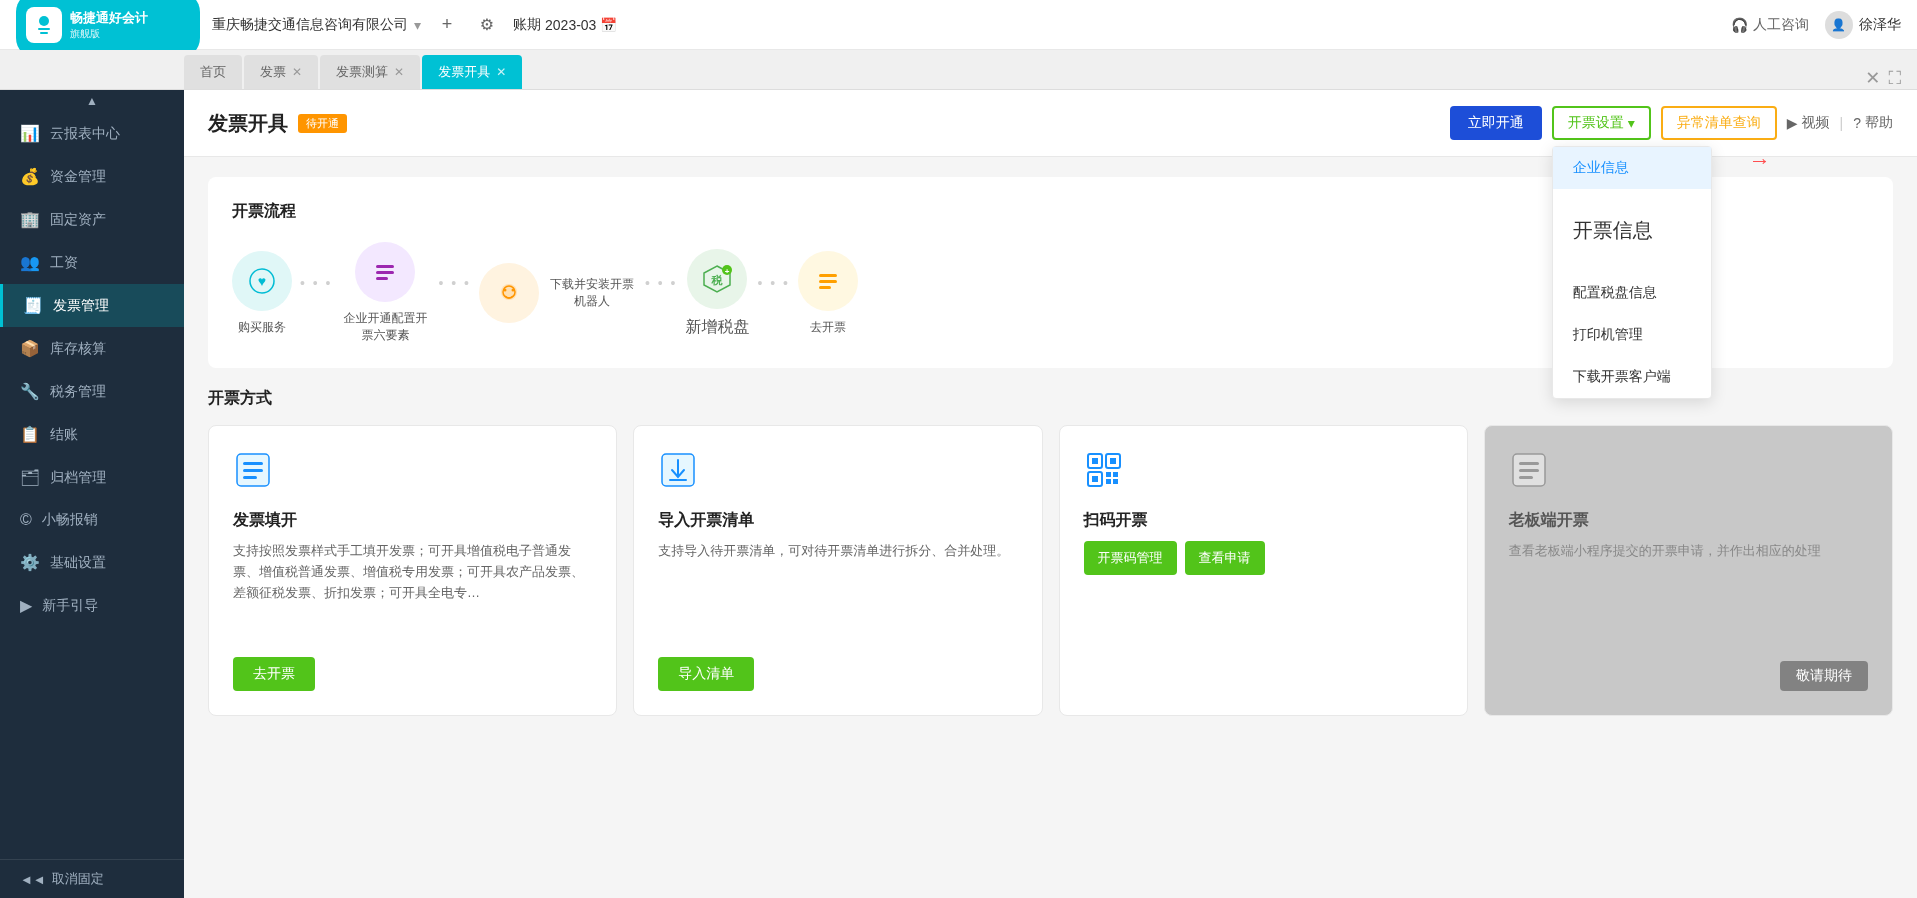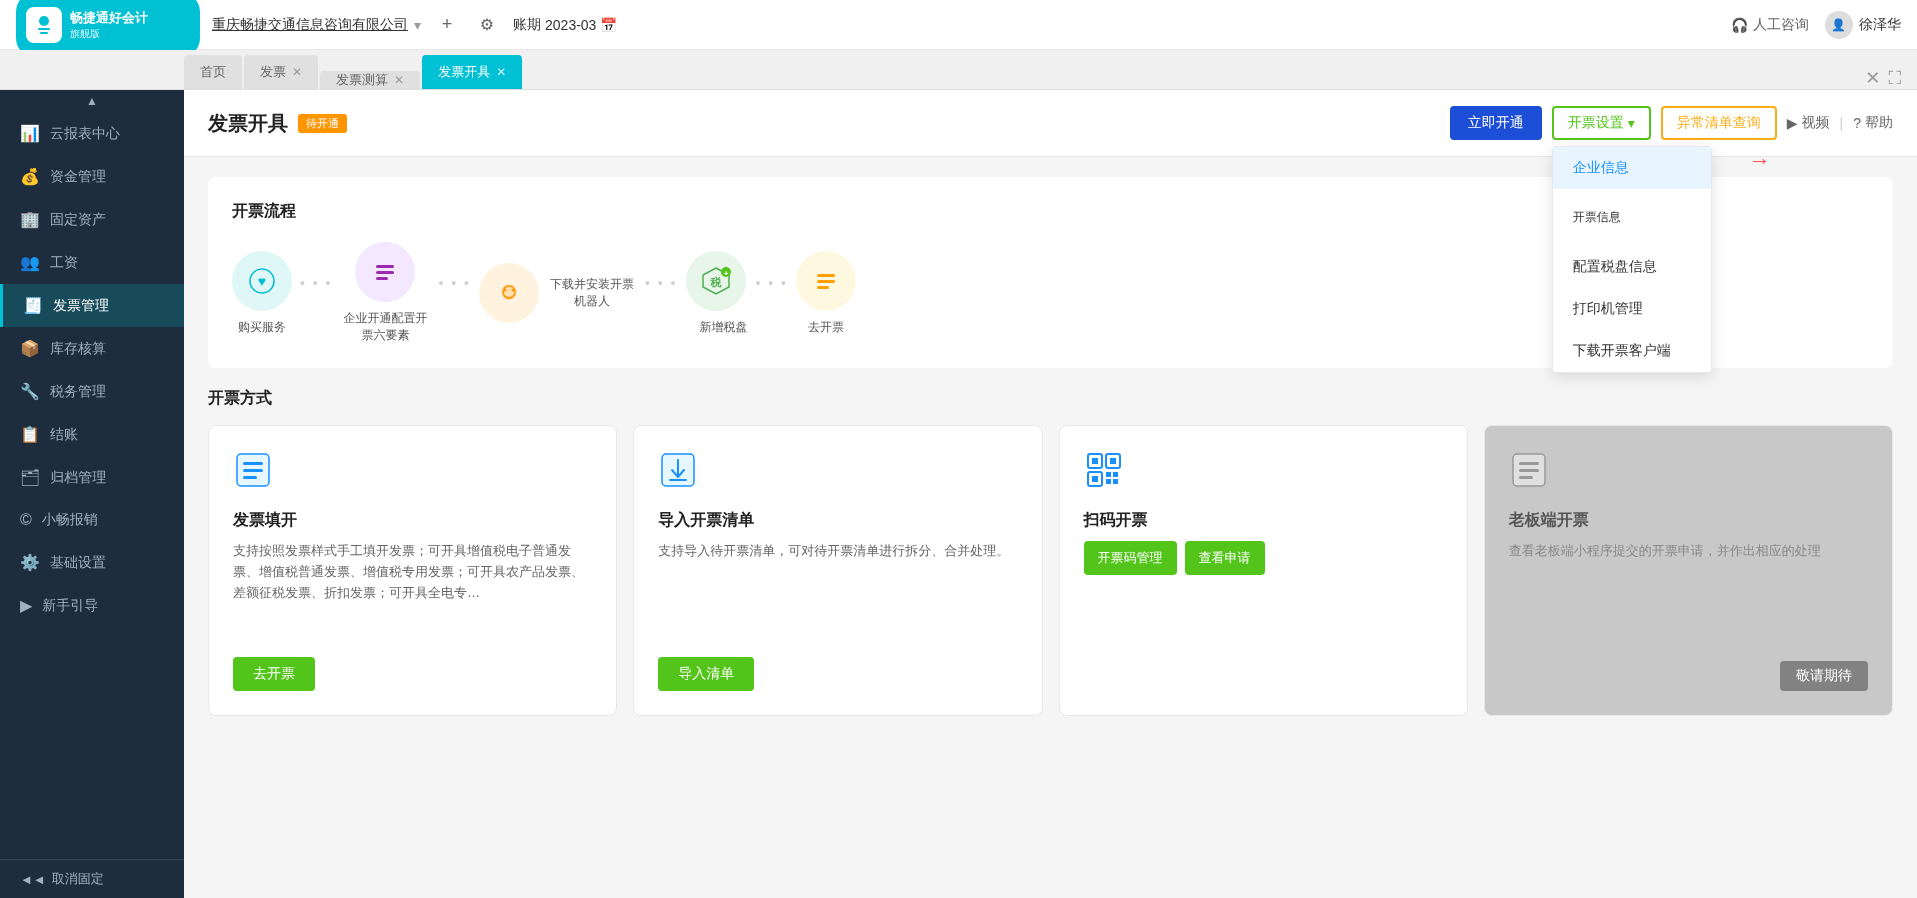--- a/index.html
+++ b/index.html
@@ -20,21 +20,21 @@
             <rect x="8" y="19" width="8" height="2" rx="1" fill="#00c1d4"></rect>
           </svg>
       </div>
       <div>
         <div style="color:#fff;font-size:13px;font-weight:bold;">畅捷通好会计</div>
         <div style="color:rgba(255,255,255,0.85);font-size:10px;">旗舰版</div>
       </div>
     </div>
 
     <div style="display:flex;align-items:center;gap:6px;cursor:pointer;">
-      <span style="font-size:14px;color:#333;text-decoration:underline;">重庆畅捷交通信息咨询有限公司</span>
+      <span style="font-size:14px;color:#333;">重庆畅捷交通信息咨询有限公司</span>
       <span style="color:#999;">▾</span>
     </div>
 
     <div style="width:28px;height:28px;display:flex;align-items:center;justify-content:center;cursor:pointer;color:#666;font-size:18px;">+</div>
 
     <div style="width:28px;height:28px;display:flex;align-items:center;justify-content:center;cursor:pointer;color:#666;font-size:16px;">⚙</div>
 
     <div style="display:flex;align-items:center;gap:4px;font-size:14px;color:#333;">
       <span>账期</span>
       <span>2023-03</span>
@@ -58,21 +58,21 @@
     <div style="width:184px;flex-shrink:0;"></div>
 
     <div style="display:flex;align-items:flex-end;flex:1;overflow:hidden;">
       <div style="height:34px;padding:0 16px;display:flex;align-items:center;gap:6px;cursor:pointer;font-size:13px;color:#666;background:#e0e0e0;border-radius:4px 4px 0 0;margin-right:2px;">
         <span>首页</span>
       </div>
       <div style="height:34px;padding:0 16px;display:flex;align-items:center;gap:6px;cursor:pointer;font-size:13px;color:#666;background:#e0e0e0;border-radius:4px 4px 0 0;margin-right:2px;">
         <span>发票</span>
         <span style="font-size:12px;color:#999;">✕</span>
       </div>
-      <div style="height:18px;padding:0 16px;display:flex;align-items:center;gap:6px;cursor:pointer;font-size:13px;color:#666;background:#e0e0e0;border-radius:4px 4px 0 0;margin-right:2px;">
+      <div style="height:34px;padding:0 16px;display:flex;align-items:center;gap:6px;cursor:pointer;font-size:13px;color:#666;background:#e0e0e0;border-radius:4px 4px 0 0;margin-right:2px;">
         <span>发票测算</span>
         <span style="font-size:12px;color:#999;">✕</span>
       </div>
       <div style="height:34px;padding:0 16px;display:flex;align-items:center;gap:6px;cursor:pointer;font-size:13px;color:#333;background:#00c1d4;border-radius:4px 4px 0 0;margin-right:2px;font-weight:500;">
         <span style="color:#fff;">发票开具</span>
         <span style="font-size:12px;color:rgba(255,255,255,0.8);">✕</span>
       </div>
 
       <div style="margin-left:auto;display:flex;align-items:center;padding:0 16px;gap:8px;">
         <button style="background:none;border:none;cursor:pointer;font-size:18px;color:#999;">✕</button>
@@ -155,21 +155,21 @@
           <div style="position:relative;">
             <button style="background:#fff;color:#52c41a;border:2px solid #52c41a;padding:6px 14px;border-radius:4px;cursor:pointer;font-size:14px;display:flex;align-items:center;gap:4px;">
               <span>开票设置</span>
               <span>▾</span>
             </button>
 
             <div style="position:absolute;top:40px;left:0;background:#fff;border:1px solid #e8e8e8;border-radius:4px;box-shadow:0 4px 16px rgba(0,0,0,0.12);z-index:200;min-width:160px;">
 
               <div style="position:absolute;top:-2px;right:-60px;color:#ff4d4f;font-size:22px;font-weight:bold;pointer-events:none;">→</div>
               <div style="padding:12px 20px;cursor:pointer;color:#1890ff;font-size:14px;background:#e8f4ff;">企业信息</div>
-              <div style="padding:20px 20px;cursor:pointer;color:#333;font-size:12px;">开票信息</div>
+              <div style="padding:28px 20px;cursor:pointer;color:#333;font-size:20px;">开票信息</div>
               <div style="padding:12px 20px;cursor:pointer;color:#333;font-size:14px;">配置税盘信息</div>
               <div style="padding:12px 20px;cursor:pointer;color:#333;font-size:14px;">打印机管理</div>
               <div style="padding:12px 20px;cursor:pointer;color:#333;font-size:14px;">下载开票客户端</div>
             </div>
           </div>
 
           <button style="background:#fff;color:#faad14;border:2px solid #faad14;padding:6px 14px;border-radius:4px;cursor:pointer;font-size:14px;">异常清单查询</button>
           <div style="display:flex;align-items:center;gap:4px;color:#666;cursor:pointer;font-size:14px;">
             <span>▶</span>
             <span>视频</span>
@@ -236,21 +236,21 @@
 
             <div style="display:flex;flex-direction:column;align-items:center;gap:8px;">
               <div style="width:60px;height:60px;border-radius:50%;background:#e8f5e9;display:flex;align-items:center;justify-content:center;">
                 <svg width="34" height="34" viewBox="0 0 34 34">
                   <polygon points="17,4 30,11 30,23 17,30 4,23 4,11" fill="#e8f5e9" stroke="#4caf50" stroke-width="1.5"></polygon>
                   <text x="17" y="22" text-anchor="middle" font-size="11" fill="#4caf50" font-weight="bold">税</text>
                   <circle cx="27" cy="8" r="5" fill="#52c41a"></circle>
                   <text x="27" y="12" text-anchor="middle" font-size="8" fill="#fff" font-weight="bold">+</text>
                 </svg>
               </div>
-              <span style="font-size:12px;color:#555;text-align:center;margin-left:14px;">新增税盘</span>
+              <span style="font-size:16px;color:#555;text-align:center;">新增税盘</span>
             </div>
 
             <div style="display:flex;align-items:center;padding:0 8px;margin-bottom:20px;">
               <span style="color:#d0d0d0;letter-spacing:2px;">• • •</span>
             </div>
 
             <div style="display:flex;flex-direction:column;align-items:center;gap:8px;">
               <div style="width:60px;height:60px;border-radius:50%;background:#fff8e1;display:flex;align-items:center;justify-content:center;">
                 <svg width="30" height="30" viewBox="0 0 30 30">
                     <rect x="6" y="8" width="18" height="3" rx="1.5" fill="#ffa000"></rect>

